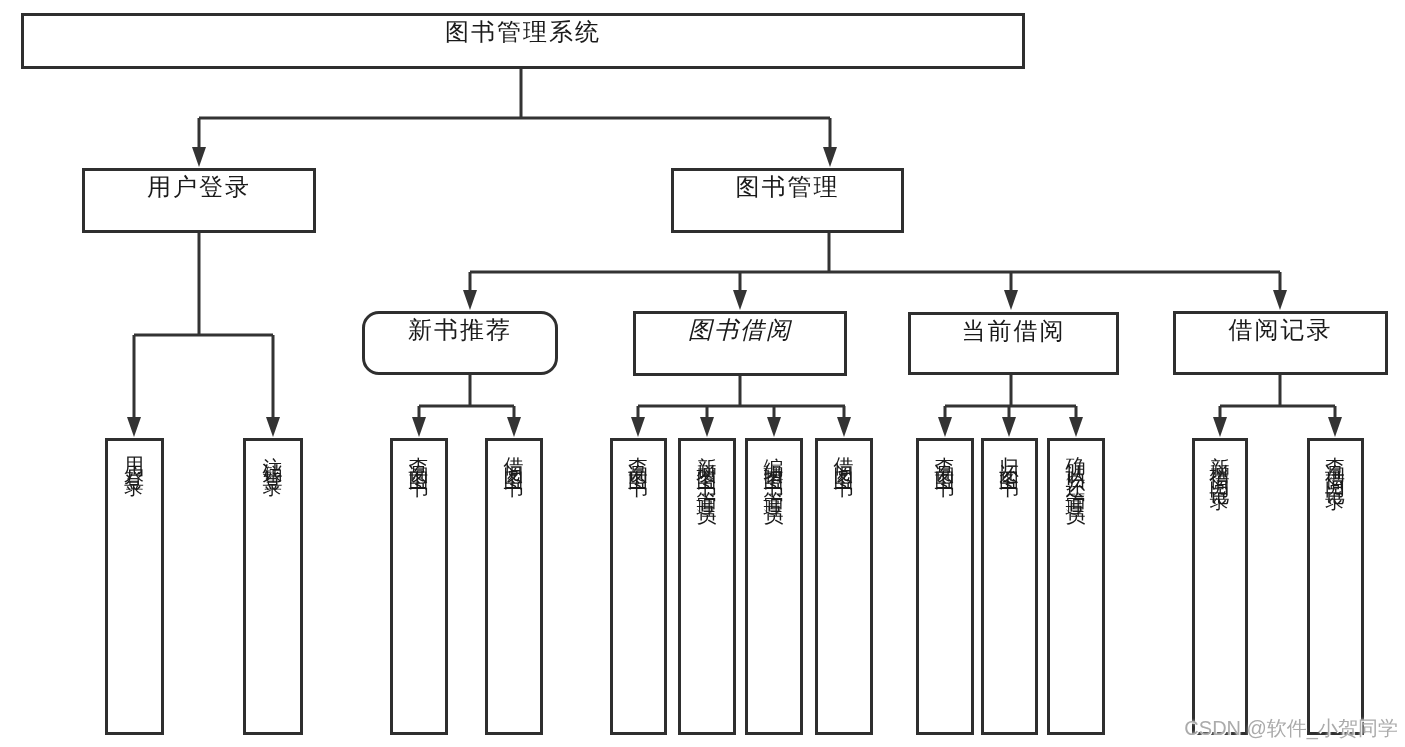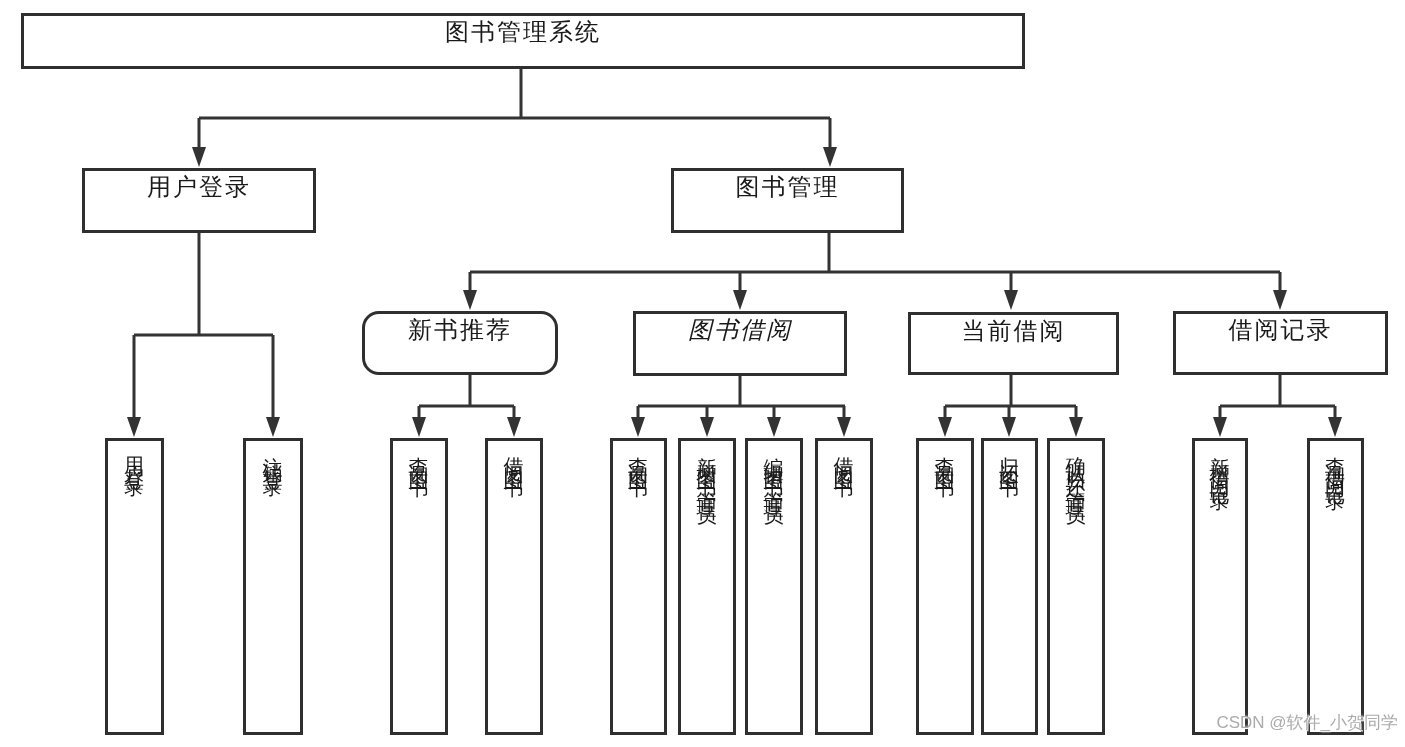--- a/index.html
+++ b/index.html
@@ -53,23 +53,23 @@
   .box.lvl-v span {
     writing-mode: vertical-rl;
     text-orientation: mixed;
     font-size: 20px;
     letter-spacing: 7px;
     line-height: 1;
   }
   #watermark {
     position: absolute;
     right: 7px;
-    bottom: 13px;
+    bottom: 5px;
     z-index: 3;
-    font-size: 17px;
+    font-size: 20px;
     color: var(--watermark);
     text-shadow: 0 0 3px #ffffff, 1px 1px 0 #ffffff;
     white-space: nowrap;
   }
 </style>
 </head>
 <body>
 
 <div id="canvas">
 

